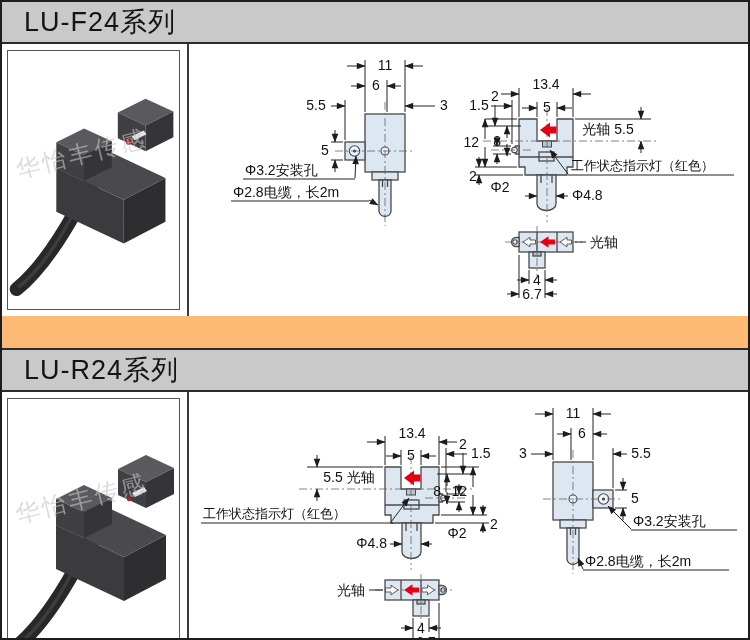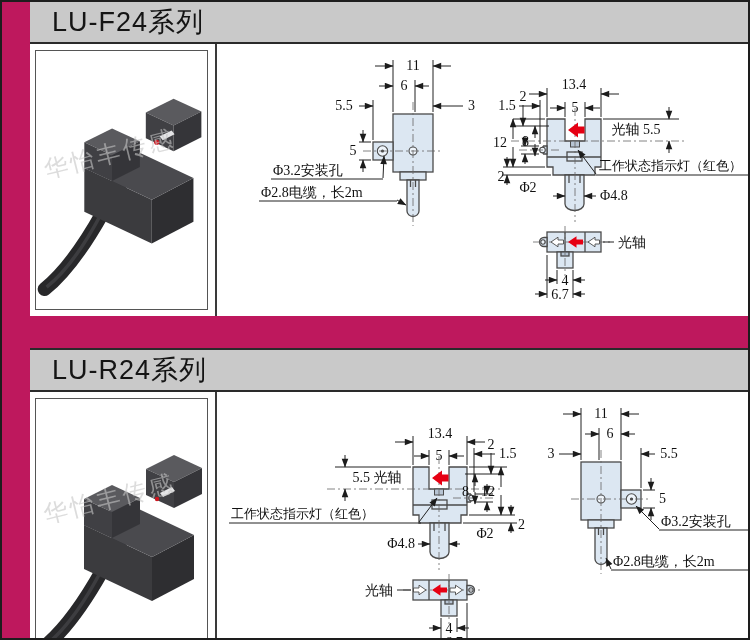--- a/index.html
+++ b/index.html
@@ -1,26 +1,26 @@
 <!DOCTYPE html>
 <html><head>
 <meta charset="utf-8">
 <style>
   html,body{margin:0;padding:0;background:#fff;font-family:"Liberation Sans","DejaVu Sans",sans-serif;}
-  .sheet{width:750px;height:640px;box-sizing:border-box;border:2px solid #1d1d1d;background:#be185d;overflow:hidden;padding-left:28px;}
+  .sheet{width:750px;height:640px;box-sizing:border-box;border:2px solid #1d1d1d;background:#fdba74;overflow:hidden;}
   .hdr{height:40px;background:#c9c9c9;border-bottom:2px solid #2a2a2a;display:flex;align-items:center;
        padding-left:22px;font-size:27px;color:#141414;letter-spacing:1px;box-sizing:content-box;}
   .hdr.second{border-top:2px solid #2a2a2a;margin-top:32px;}
   .sec{display:flex;background:#fff;}
   .sec1{height:272px;}
   .sec2{height:278px;}
   .photo{width:187px;flex:none;border-right:2px solid #3a3a3a;position:relative;box-sizing:border-box;}
   .frame{position:absolute;left:5px;top:6px;width:171px;bottom:6px;border:1px solid #555;background:#fff;overflow:hidden;}
   svg.ph{display:block;width:100%;height:100%;}
-  .draw{flex:1;position:relative;font-family:Liberation Serif, serif;}
+  .draw{flex:1;position:relative;}
   svg.drw{display:block;}
   .drw text{font-size:14px;fill:#111;}
   .drw text.sm{font-size:13px;}
   .tm{text-anchor:middle;} .te{text-anchor:end;}
   .part{fill:#dce7f2;stroke:#4a4a4a;stroke-width:1.3;}
   .hole{fill:#eef4fa;stroke:#4a4a4a;stroke-width:1.1;}
   .ln line{stroke:#222;stroke-width:1;}
   .arr line{stroke:#222;stroke-width:1;}
   .cl line{stroke:#666;stroke-width:0.8;stroke-dasharray:8 3 2 3;}
   #dw1 .arr line{marker-end:url(#a1);}

